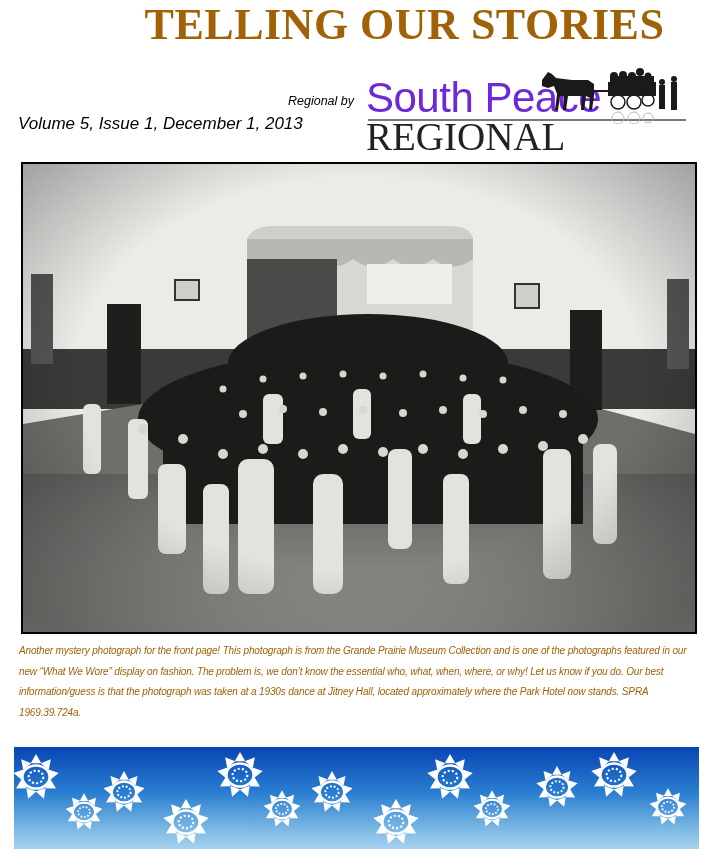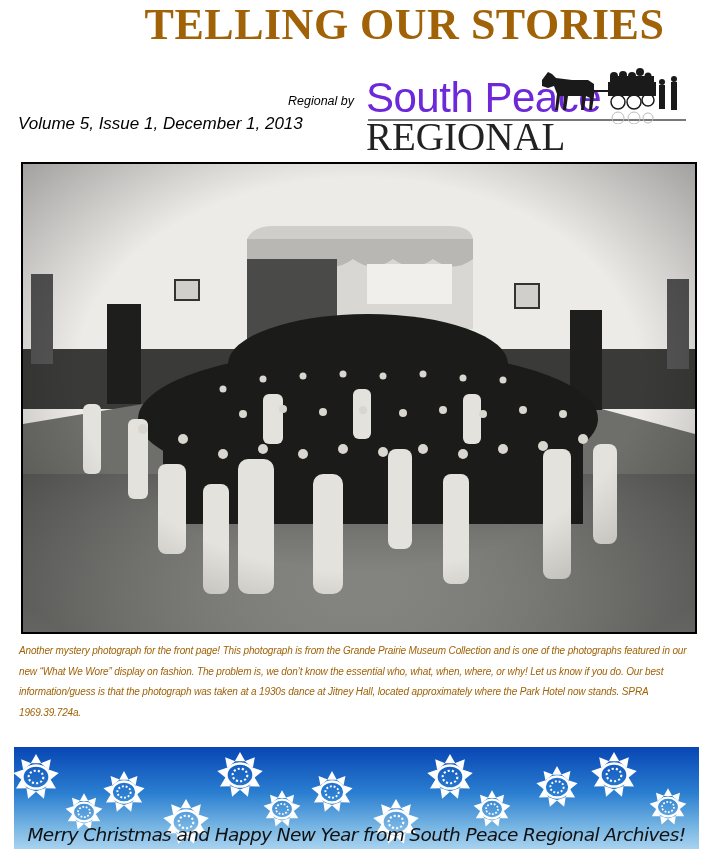--- a/index.html
+++ b/index.html
@@ -218,14 +218,13 @@
     <use href="#flk" transform="translate(226,28) scale(1.05)"></use>
     <use href="#flk" transform="translate(268,62) scale(0.85)"></use>
     <use href="#flk" transform="translate(318,45) scale(0.95)"></use>
     <use href="#flk" transform="translate(382,75) scale(1.05)"></use>
     <use href="#flk" transform="translate(436,30) scale(1.05)"></use>
     <use href="#flk" transform="translate(478,62) scale(0.85)"></use>
     <use href="#flk" transform="translate(543,40) scale(0.95)"></use>
     <use href="#flk" transform="translate(600,28) scale(1.05)"></use>
     <use href="#flk" transform="translate(654,60) scale(0.85)"></use>
   </svg>
-  <div class="banner-text">Merry Christmas and Happy New Year from South Peace Regional Archives!</div>
 </div>
 
 </body></html>

